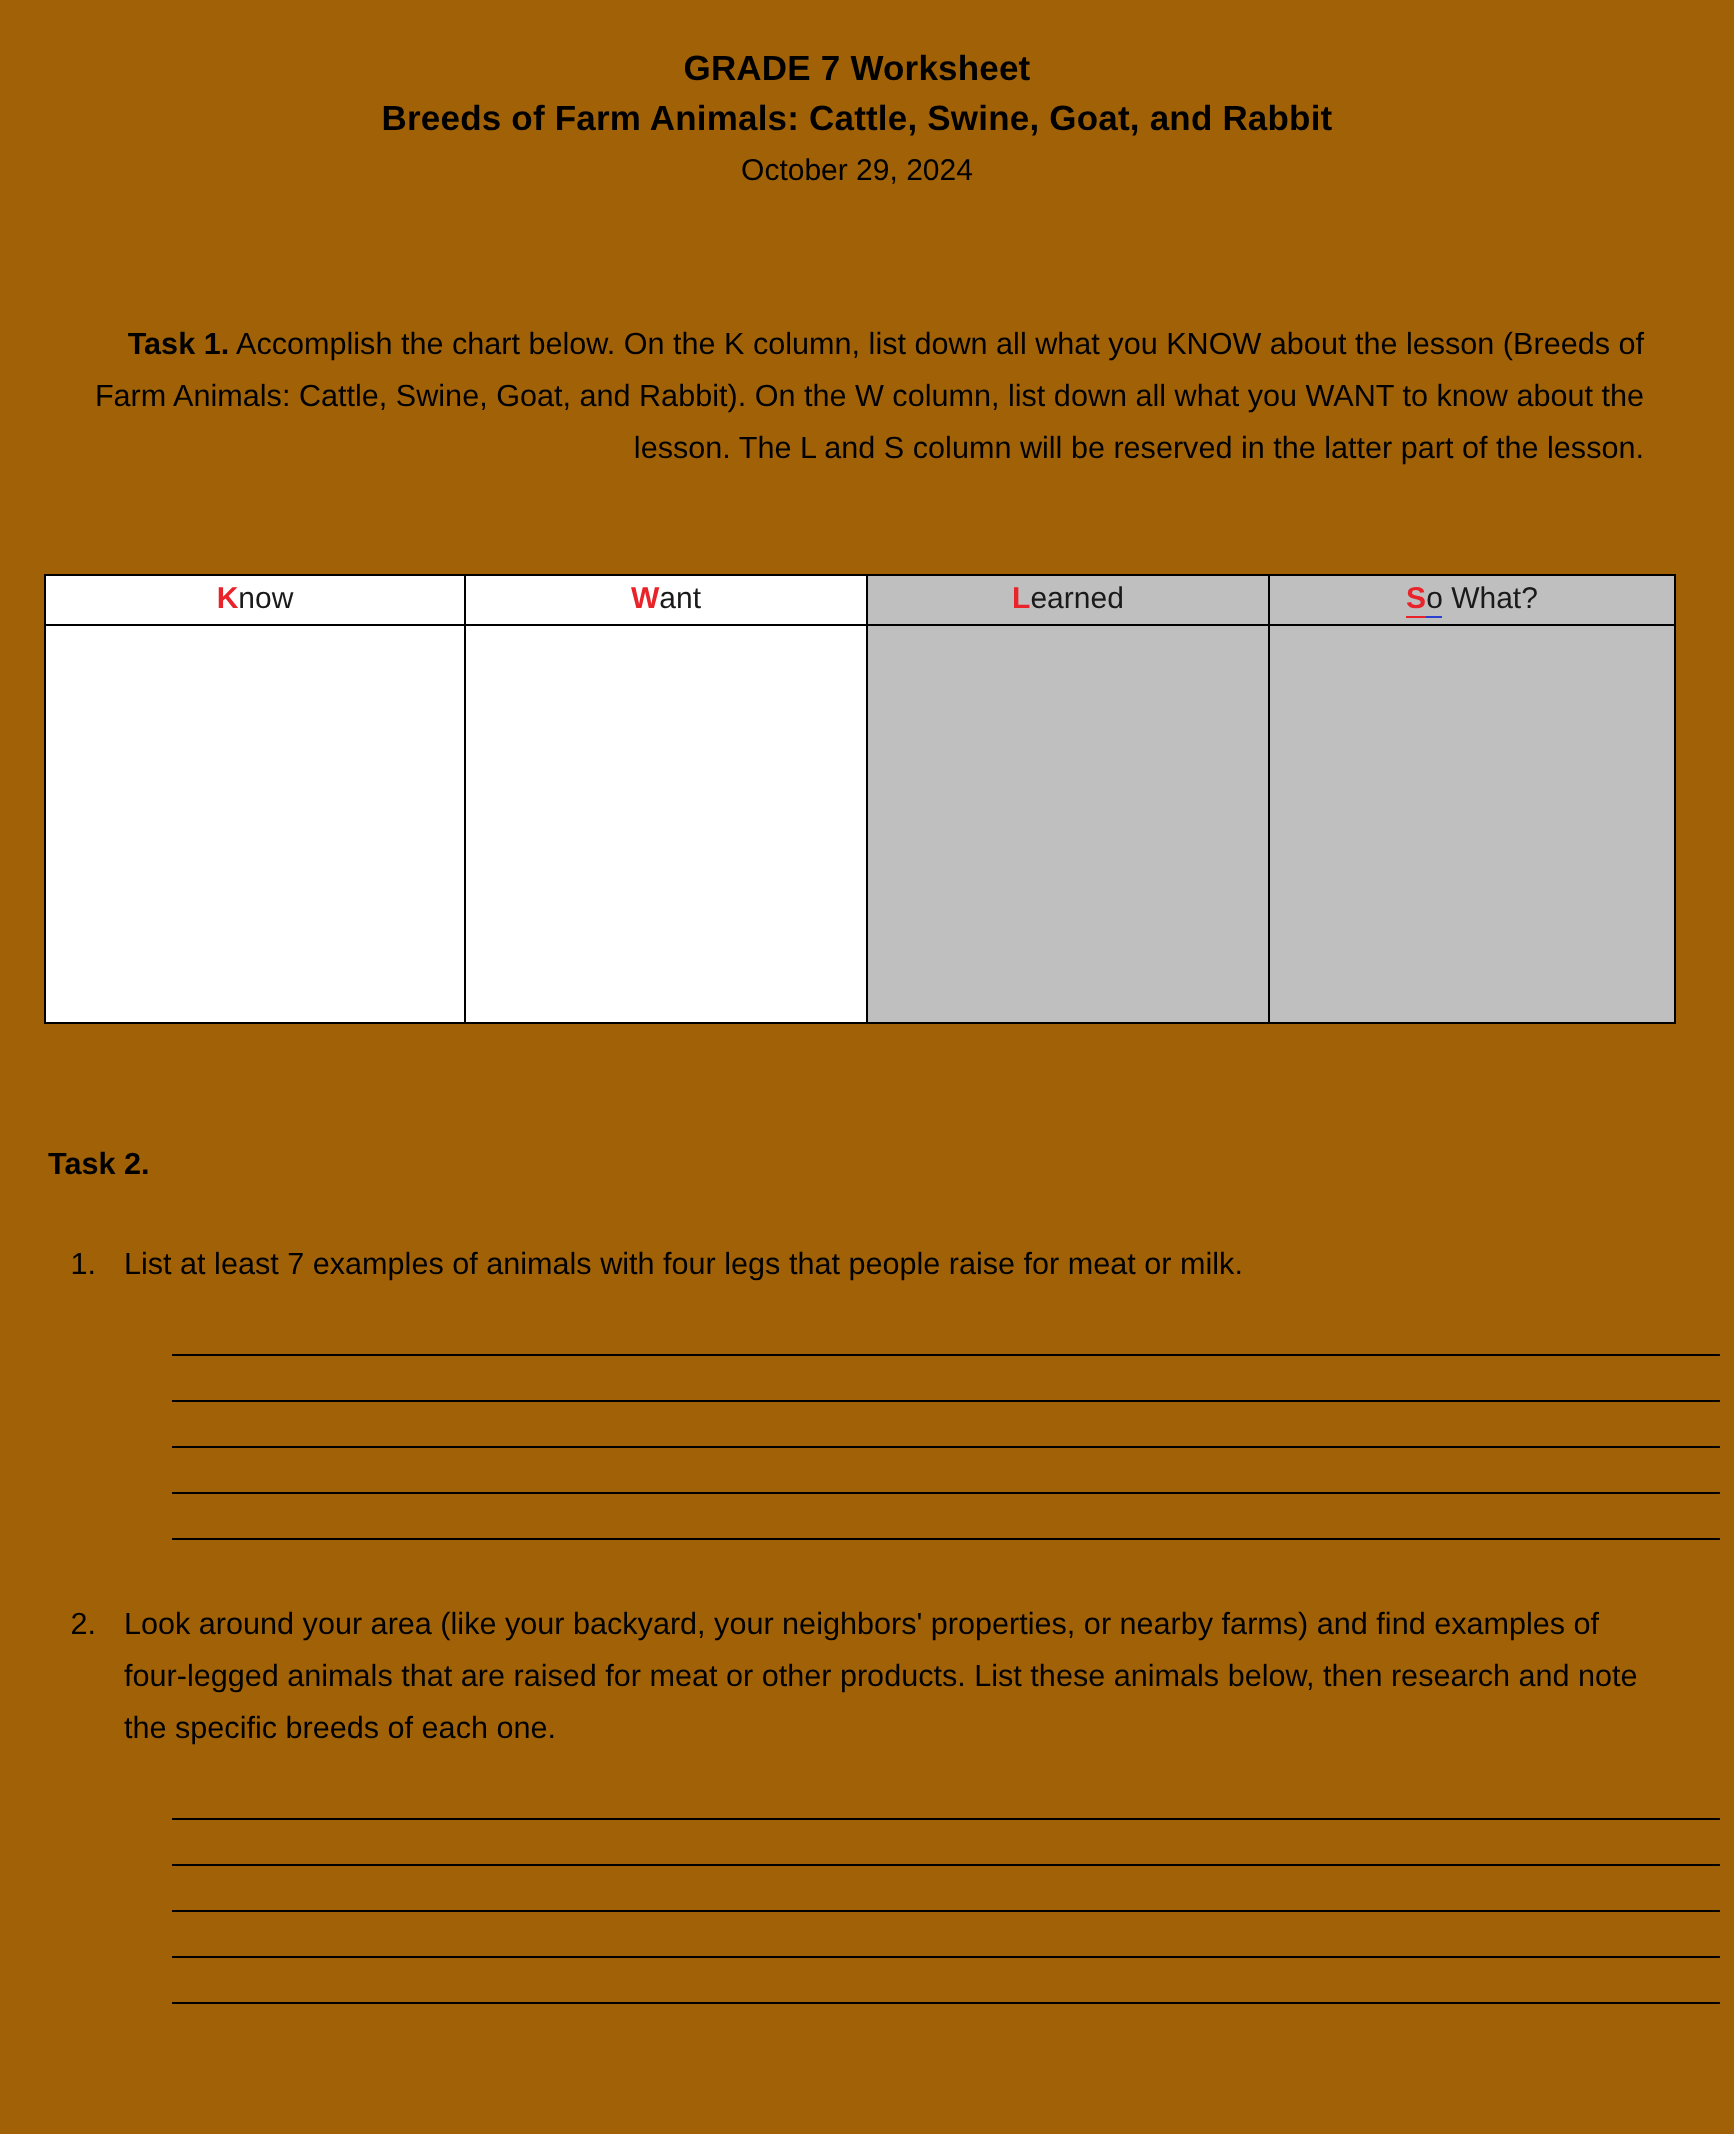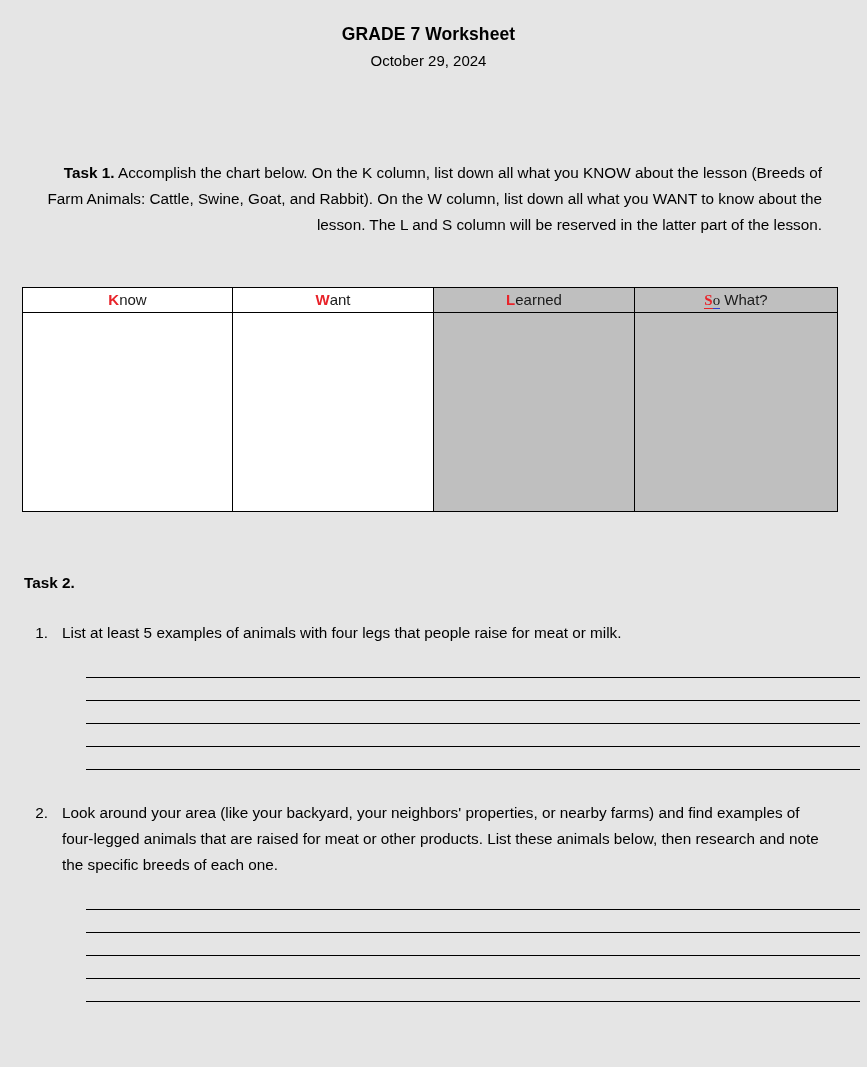--- a/index.html
+++ b/index.html
@@ -14,21 +14,21 @@
     color: #000000;
     position: relative;
     overflow: hidden;
   }
   .page {
     position: absolute;
     left: 0;
     top: 0;
     width: 867px;
     height: 1067px;
-    background: #e5e5e5;
+    background: #a16207;
   }
 
   
   .header {
     position: absolute;
     left: 22px;
     top: 22px;
     width: 813px;
     text-align: center;
   }
@@ -102,21 +102,20 @@
   .cell-white { background: #ffffff; }
 
   .hl-red {
     color: #e8232a;
     font-weight: bold;
   }
   .rest-dark { color: #1a1a1a; }
   .so-wrap {
     position: relative;
     display: inline-block;
-    font-family: Liberation Serif, serif;
   }
   .so-wrap .u-red {
     border-bottom: 1.6px solid #e8232a;
     display: inline-block;
     line-height: 16px;
   }
   .so-wrap .u-blue {
     border-bottom: 1.6px solid #2b3fd0;
     display: inline-block;
     line-height: 16px;
@@ -174,20 +173,21 @@
     height: 30px;
   }
 </style>
 </head>
 <body>
 
 <div class="page">
 
   <div class="header">
     <div class="title-line-1">GRADE 7 Worksheet</div>
+    <div class="title-line-2">Breeds of Farm Animals: Cattle, Swine, Goat, and Rabbit</div>
     <div class="title-date">October 29, 2024</div>
   </div>
 
   <div class="task1-block">
     <div class="para"><span class="bold">Task 1.</span><span> Accomplish the chart below. On the K column, list down all what you KNOW about the lesson (Breeds of Farm Animals: Cattle, Swine, Goat, and Rabbit). On the W column, list down all what you WANT to know about the lesson. The L and S column will be reserved in the latter part of the lesson.</span></div>
   </div>
 
   <table class="kwls-table">
     <tbody>
       <tr class="kwls-head">
@@ -213,21 +213,21 @@
     </tbody>
   </table>
 
   <div class="task2-label">Task 2.</div>
 
   <div class="items">
 
     <div class="item">
       <div class="item-row">
         <div class="item-num">1.</div>
-        <div class="item-text">List at least 5 examples of animals with four legs that people raise for meat or milk.</div>
+        <div class="item-text">List at least 7 examples of animals with four legs that people raise for meat or milk.</div>
       </div>
       <div class="answer-lines">
         <div class="rule"></div>
         <div class="rule"></div>
         <div class="rule"></div>
         <div class="rule"></div>
         <div class="rule"></div>
       </div>
     </div>
 

